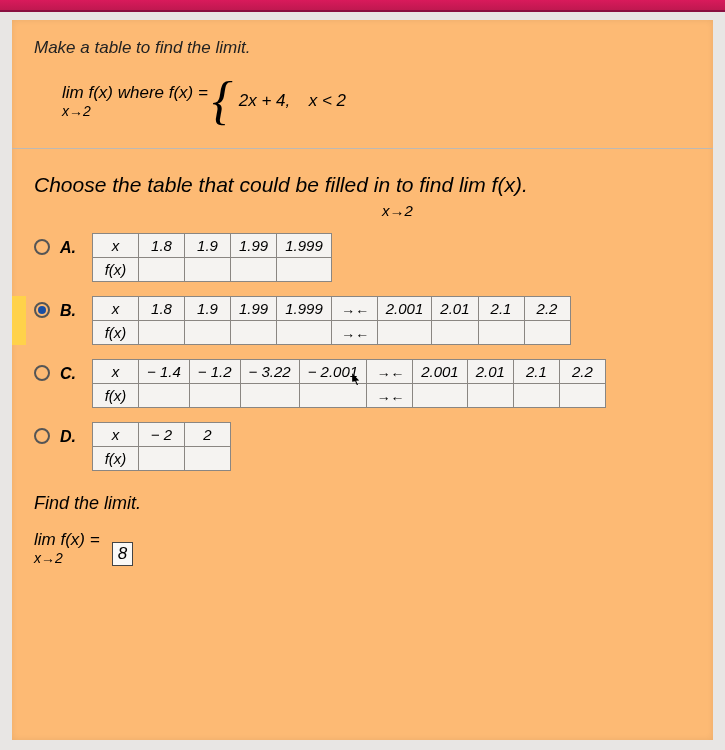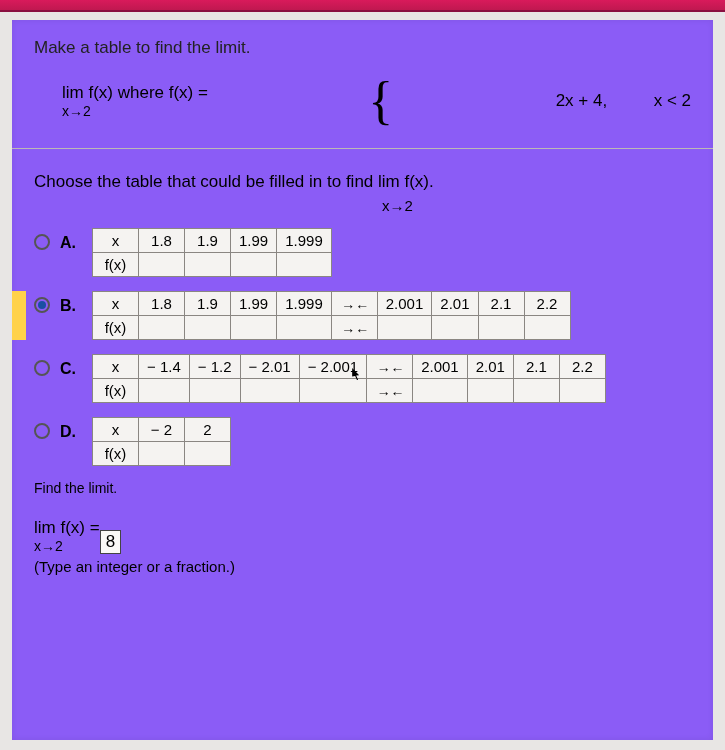--- a/index.html
+++ b/index.html
@@ -9,48 +9,48 @@
       width: 725px;
       height: 750px;
       position: relative;
     }
     .topbar {
       height: 12px;
       background: linear-gradient(to bottom, #d91a5b 0%, #c01850 100%);
       border-bottom: 2px solid #8a1040;
     }
     .content {
-      background: #8b5cf6;
+      background: #fdba74;
       margin: 8px 12px;
       padding: 18px 22px;
       min-height: 720px;
       box-shadow: inset 0 0 6px rgba(0,0,0,0.08);
+      font-style: italic;
     }
     .instruction { font-size: 17px; color: #222; margin-bottom: 22px; }
     .limit-def {
       display: flex;
       align-items: center;
       margin-left: 28px;
       margin-bottom: 26px;
       font-size: 17px;
-      justify-content: space-between;
     }
     .lim-block { display: inline-block; text-align: left; line-height: 1.15; }
     .lim-sub { font-size: 14px; display: block; }
     .brace {
       font-size: 52px;
       line-height: 42px;
       margin: 0 6px 0 4px;
       font-family: "Times New Roman", serif;
     }
     .piece-stack { display: inline-block; }
-    .piece-row { display: flex; gap: 32px; line-height: 1.5; }
+    .piece-row { display: flex; gap: 4px; line-height: 1.5; }
     .piece-expr { min-width: 66px; }
     hr.divider { border: none; border-top: 1px solid #bdb9b5; margin: 6px -22px 22px -22px; }
-    .question-line { font-size: 17px; line-height: 1.3; margin-bottom: 4px; }
+    .question-line { font-size: 21px; line-height: 1.3; margin-bottom: 4px; }
     .question-sub { font-size: 15px; margin-left: 348px; margin-bottom: 14px; }
     .options { display: flex; flex-direction: column; gap: 14px; }
     .opt { display: flex; align-items: flex-start; gap: 10px; position: relative; }
     .opt .highlight {
       position: absolute;
       left: -22px;
       top: 0;
       bottom: 0;
       width: 14px;
       background: #ffd24a;
@@ -79,22 +79,22 @@
     .arrows { letter-spacing: -2px; font-size: 14px; }
     .cursor { position: relative; margin-top: 12px; }
     .cursor::after {
       content: "";
       position: absolute;
       right: 4px; bottom: -2px;
       width: 10px; height: 12px;
       background: #000;
       clip-path: polygon(0 0, 70% 60%, 40% 62%, 60% 100%, 48% 100%, 30% 66%, 0 70%);
     }
-    .find-limit { margin-top: 14px; font-size: 14px; }
-    .answer-line { margin-top: 22px; font-size: 17px; display: flex; align-items: flex-end; gap: 0; }
+    .find-limit { margin-top: 22px; font-size: 18px; }
+    .answer-line { margin-top: 16px; font-size: 17px; display: flex; align-items: flex-end; gap: 12px; }
     .answer-box {
       border: 1px solid #444; padding: 1px 5px; min-width: 18px; display: inline-block;
       background: #faf9f7;
     }
     .type-hint { font-size: 15px; margin-top: 4px; }
     sup { font-size: 0.72em; }
   </style>
 </head>
 <body>
 
@@ -183,21 +183,21 @@
 
     <div class="opt">
       <div class="radio"></div>
       <div class="opt-label">C.</div>
       <table class="data">
         <tbody>
             <tr>
           <td class="rowhead">x</td>
           <td>− 1.4</td>
           <td>− 1.2</td>
-          <td>− 2.01</td>
+          <td>− 3.22</td>
           <td class="cursor">− 2.001</td>
           <td class="arrows">→ ←</td>
           <td>2.001</td>
           <td>2.01</td>
           <td>2.1</td>
           <td>2.2</td>
         </tr>
         <tr>
           <td class="rowhead">f(x)</td>
           <td></td>
@@ -237,15 +237,14 @@
 
   <div class="find-limit">Find the limit.</div>
 
   <div class="answer-line">
     <span class="lim-block">
       <span>lim  f(x) =</span>
       <span class="lim-sub">x→2</span>
     </span>
     <span class="answer-box">8</span>
   </div>
-  <div class="type-hint">(Type an integer or a fraction.)</div>
 
 </div>
 
 </body></html>

